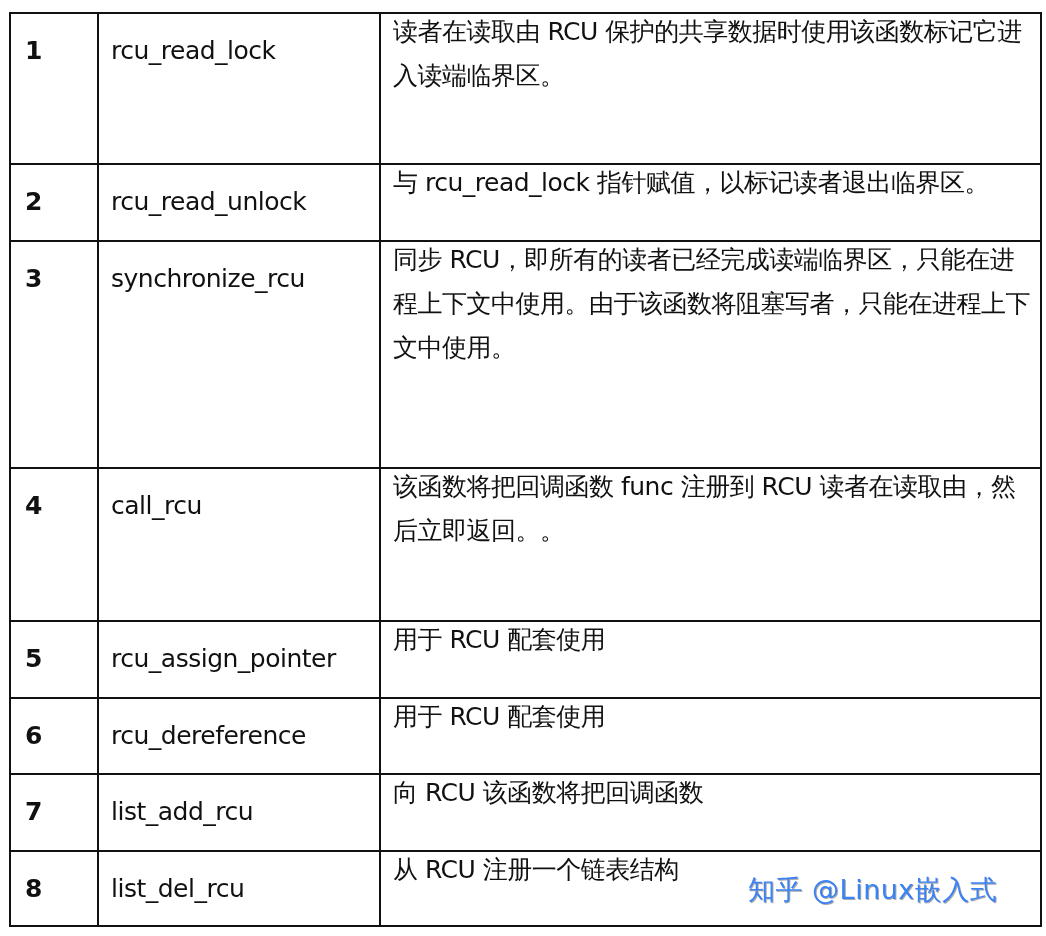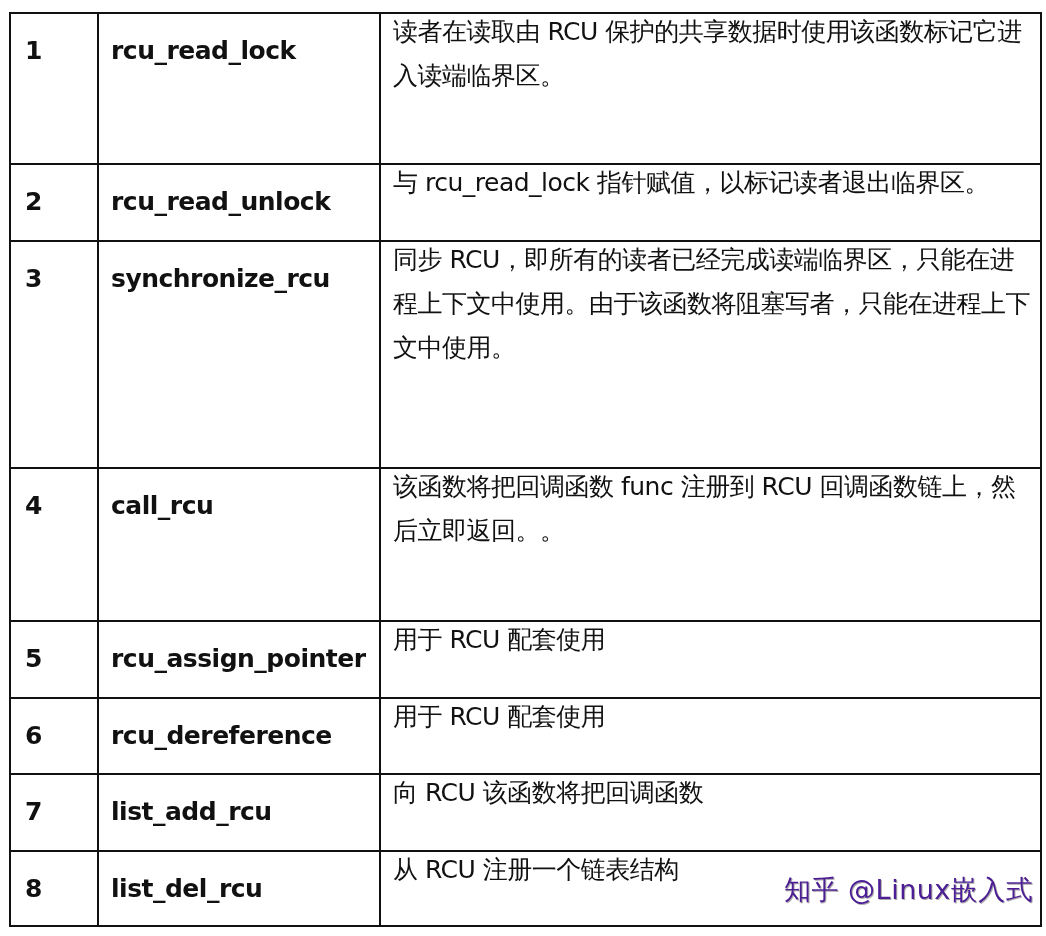--- a/index.html
+++ b/index.html
@@ -10,25 +10,25 @@
     width: 1031px; border-collapse: collapse; table-layout: fixed;
   }
   table.rcu td {
     border: 2px solid #111; vertical-align: top; padding: 0;
     font-size: 25px; letter-spacing: -0.5px;
   }
   col.c-num { width: 88px; }
   col.c-name { width: 282px; }
   col.c-desc { width: 661px; }
   td.num { padding: 22px 0 0 14px !important; font-weight: bold; font-size: 25px; }
-  td.name { padding: 22px 0 0 12px !important; font-weight: bold; }
+  td.name { padding: 22px 0 0 12px !important; }
   td.desc { padding: 22px 10px 0 12px !important; line-height: 44px; margin-top: -26px; }
   td.desc span { display: block; margin-top: -26px; }
   .watermark {
-    position: absolute; left: 784px; top: 872px; font-size: 27px; color: #4c1d95;
+    position: absolute; left: 748px; top: 872px; font-size: 27px; color: #3b82f6;
     text-shadow: 1px 1px 0 #aaa; letter-spacing: 0.5px;
   }
 </style>
 </head>
 <body>
 
 <table class="rcu">
   <colgroup>
       <col class="c-num">
       <col class="c-name">
@@ -53,21 +53,21 @@
     <td class="num">3</td>
     <td class="name">synchronize_rcu</td>
     <td class="desc">
           <span>同步 RCU，即所有的读者已经完成读端临界区，只能在进程上下文中使用。由于该函数将阻塞写者，只能在进程上下文中使用。</span>
         </td>
   </tr>
       <tr style="height: 153px;">
     <td class="num">4</td>
     <td class="name">call_rcu</td>
     <td class="desc">
-          <span>该函数将把回调函数 func 注册到 RCU 回调函数链上，然后立即返回。。</span>
+          <span>该函数将把回调函数 func 注册到 RCU 读者在读取由，然后立即返回。。</span>
         </td>
   </tr>
       <tr style="height: 77px;">
     <td class="num">5</td>
     <td class="name">rcu_assign_pointer</td>
     <td class="desc">
           <span>用于 RCU 配套使用</span>
         </td>
   </tr>
       <tr style="height: 76px;">

